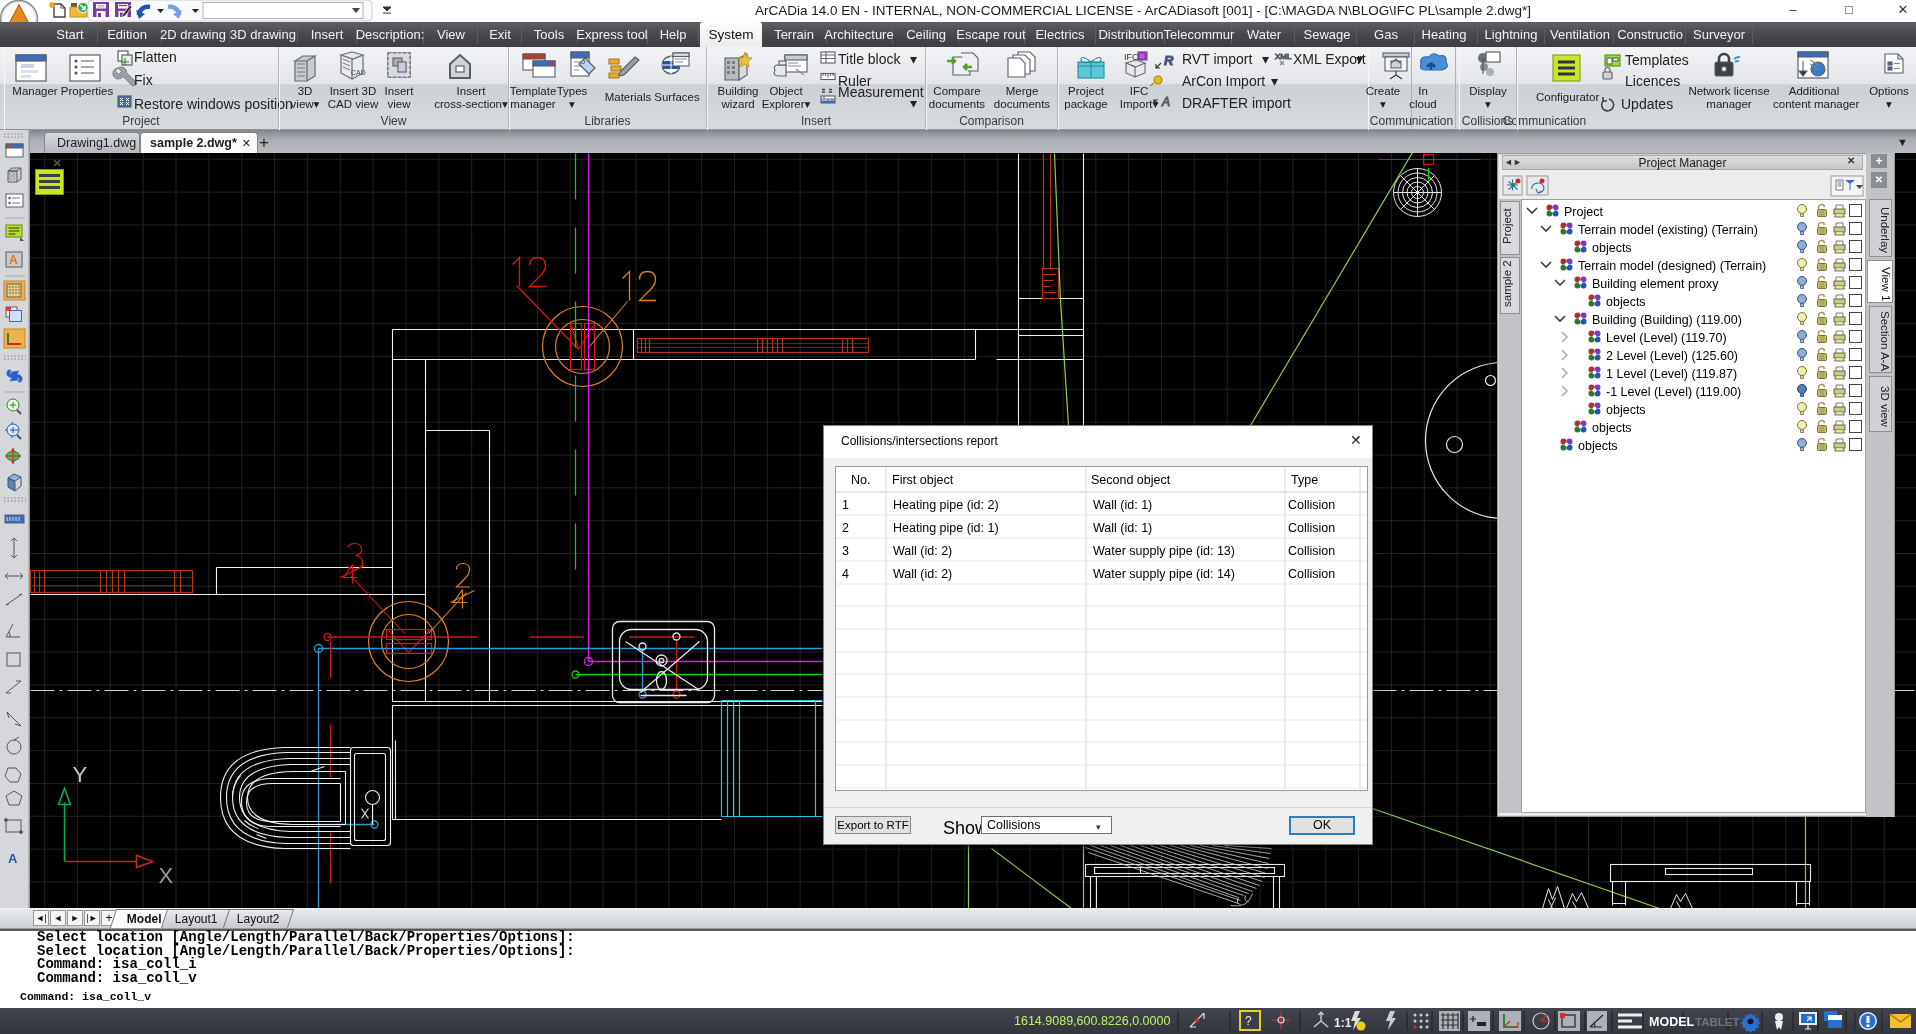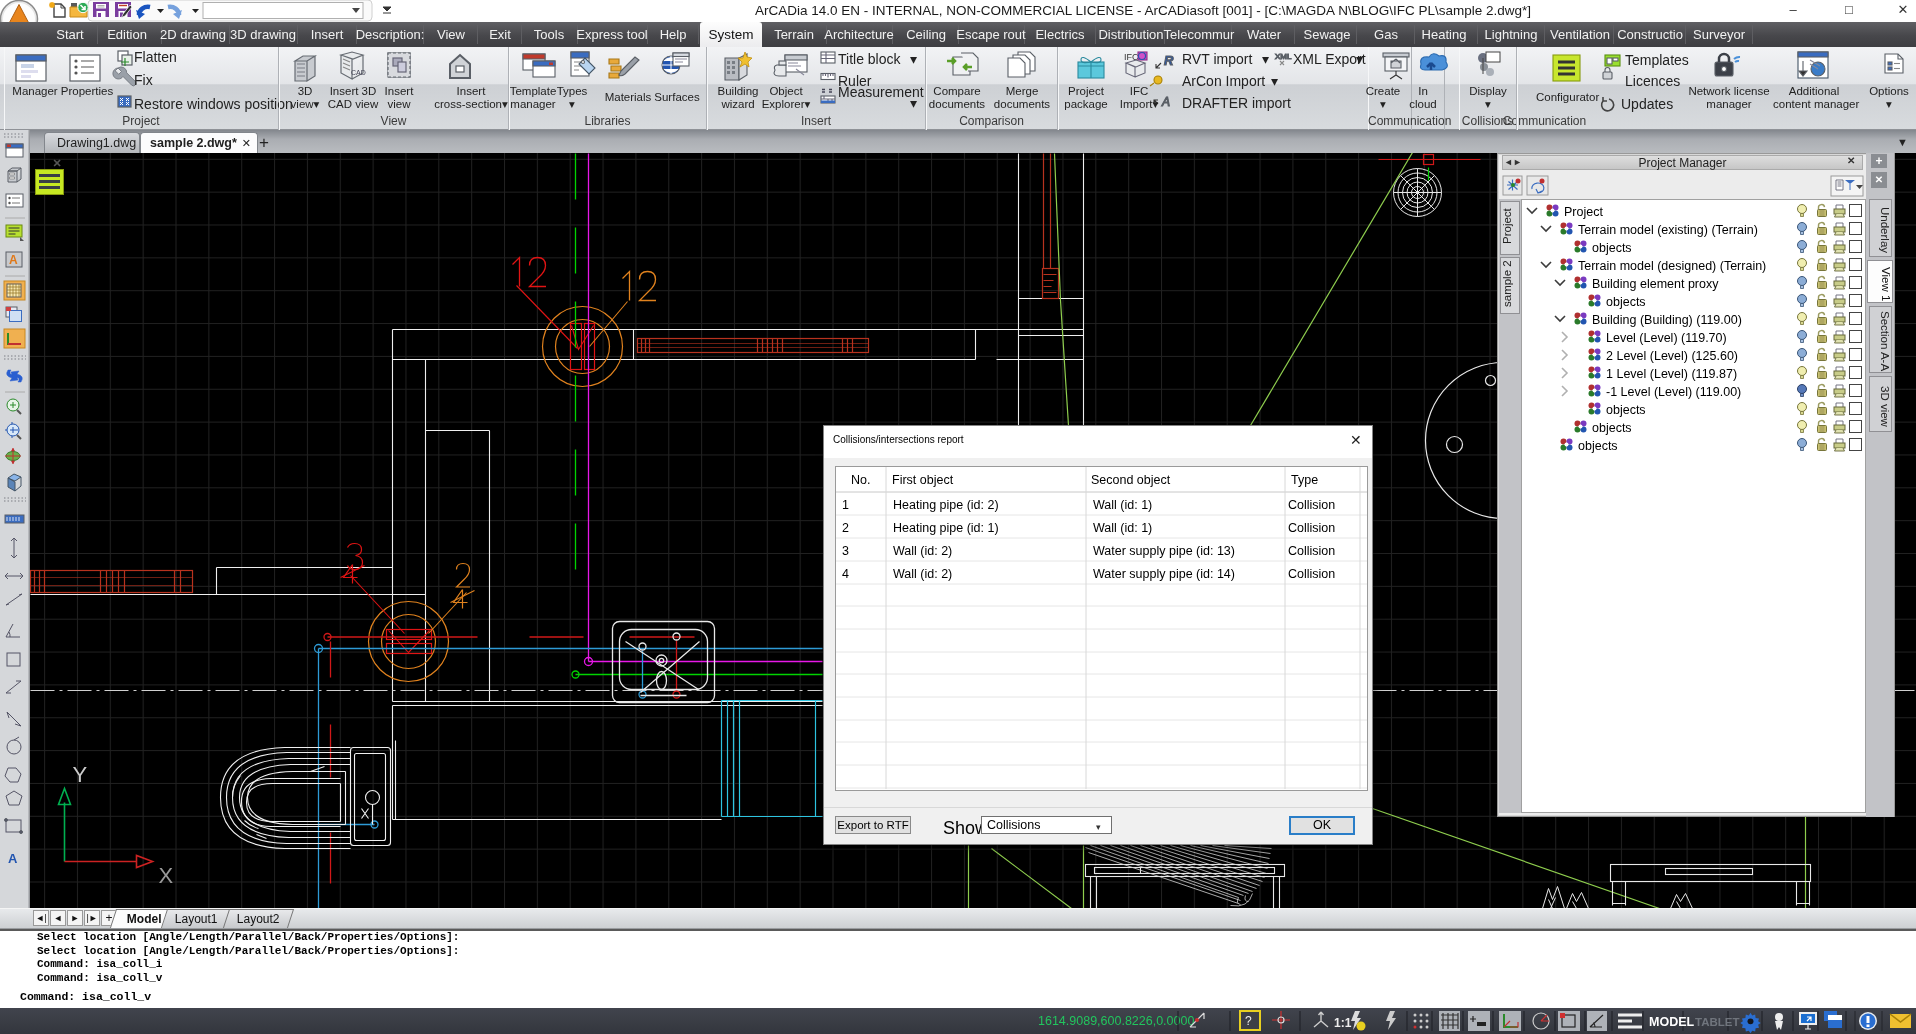--- a/index.html
+++ b/index.html
@@ -16,21 +16,21 @@
 .it{position:absolute;font-size:11.5px;color:#222;text-align:center;line-height:13px;white-space:nowrap}
 .sm{position:absolute;font-size:14px;color:#222;white-space:nowrap;line-height:14px}
 #tabbar{left:0;top:130px;width:1916px;height:23px;background:linear-gradient(#83878d,#aaadb2 40%,#b9bcc0)}
 .dtab{position:absolute;top:132px;height:21px;font-size:12.5px;color:#222;padding:3px 10px 0 12px;border-radius:4px 4px 0 0;white-space:nowrap;overflow:hidden}
 #cv{left:30px;top:153px}
 #sheetbar{left:0;top:908px;width:1916px;height:21px;background:linear-gradient(#e8eaec,#cdd0d3);border-top:1px solid #f5f5f5;border-bottom:1px solid #9a9da0}
 .nav{position:absolute;top:910px;width:16px;height:16px;background:#f4f4f4;border:1px solid #999;font-size:9px;text-align:center;line-height:15px;color:#111}
 .sht{position:absolute;top:909px;height:19px;padding:2px 10px 0;font-size:12px;color:#111;transform:skewX(-18deg);border:1px solid #777;border-bottom:none;background:linear-gradient(#e8e9eb,#c8cacd)}
 .sht>span{display:inline-block;transform:skewX(18deg)}
 #cmd{left:0;top:929px;width:1916px;height:79px;background:#fff;border-top:2px solid #5a5a5a}
-#cmdhist{left:37px;top:931px;font-family:"Liberation Mono",monospace;font-size:11px;line-height:13.6px;color:#000;white-space:pre;font-weight:700}
+#cmdhist{left:37px;top:931px;font-family:"Liberation Mono",monospace;font-size:14px;line-height:13.6px;color:#000;white-space:pre;font-weight:700}
 #cmdin{left:20px;top:990px;font-family:"Liberation Mono",monospace;font-size:11.5px;color:#000;font-weight:700}
 #status{left:0;top:1008px;width:1916px;height:26px;background:linear-gradient(#41444d,#33363d)}
 #coords{left:1014px;top:6px;color:#eee;font-size:12.5px}
 </style></head>
 <body>
 <div class="abs" id="titlebar"></div>
 <div class="abs" id="title">ArCADia 14.0 EN - INTERNAL, NON-COMMERCIAL LICENSE - ArCADiasoft [001] - [C:\MAGDA N\BLOG\IFC PL\sample 2.dwg*]</div>
 <div class="abs winbtn" style="left:1770px">–</div>
 <div class="abs winbtn" style="left:1826px">□</div>
 <div class="abs winbtn" style="left:1880px">✕</div>
@@ -279,21 +279,21 @@
  <span class="it" style="left:50px;top:38px;width:62px">IFC<br>Import▾</span>
  <span class="sm" style="left:124px;top:5px">RVT import</span>
  <span class="sm" style="left:204px;top:5px">▾</span>
  <span class="sm" style="left:124px;top:27px">ArCon Import</span>
  <span class="sm" style="left:213px;top:27px">▾</span>
  <span class="sm" style="left:124px;top:49px">DRAFTER import</span>
  <span class="sm" style="left:235px;top:5px">XML Export</span>
  <span class="sm" style="left:298px;top:5px">▾</span>
  <span class="glabel">Communication</span>
 </div>
-<div class="abs grp" style="left:1368px;width:77px">
+<div class="abs grp" style="left:1368px;width:88px">
  <svg width="91" height="83">
   <g stroke="#5a5f66" fill="#e8eaec" stroke-width="1.1">
    <g transform="translate(15,6)">
     <rect x="0" y="0" width="26" height="4" fill="#c8ccd2"></rect>
           <rect x="2" y="4" width="22" height="14" fill="#f4f5f7"></rect>
     <path d="M8 8 h10 v7 h-10 z M13 6 l4 4 m-9 0 l5 -4" fill="#d0d3d7"></path>
     <path d="M13 18 v4 m-6 4 l6 -4 l6 4" stroke="#333"></path>
    </g>
    <g transform="translate(52,7)">
     <path d="M5 16 q-6 0 -4 -6 q-2 -8 8 -7 q4 -6 10 -1 q8 -2 7 6 q4 6 -4 8 z" fill="#4a90d9" stroke="#2a6ab0"></path>
@@ -806,21 +806,21 @@
   <use href="#flw" x="39" y="239"></use>
       <text x="57" y="250.5">objects</text>
   <use href="#bB" x="275" y="239"></use>
       <use href="#lk" x="295" y="239"></use>
       <use href="#pr" x="312" y="238"></use>
       <use href="#cb" x="328" y="239"></use>
  </g>
 </svg>
 <div class="abs" id="dialog" style="left:823px;top:425px;width:550px;height:420px;background:#f0f0f0;border:1px solid #848484;box-shadow:2px 3px 8px rgba(0,0,0,0.45)">
  <div class="abs" style="left:0;top:0;width:548px;height:32px;background:#fff"></div>
- <div class="abs" style="left:9px;top:8px;font-size:10px;color:#000">Collisions/intersections report</div>
+ <div class="abs" style="left:17px;top:8px;font-size:12px;color:#000">Collisions/intersections report</div>
  <div class="abs" style="left:526px;top:6px;font-size:14px;color:#222">✕</div>
  <div class="abs" style="left:11px;top:40px;width:533px;height:325px;background:#fff;border:1px solid #9a9a9a"></div>
  <svg class="abs" style="left:12px;top:41px" width="531" height="322">
   <g stroke="#e6e6e6" stroke-width="1">
    <path d="M0 25 H531" stroke="#c8c8c8"></path>
    <path d="M0 48 H531 M0 71 H531 M0 94 H531 M0 117 H531 M0 139 H531 M0 162 H531 M0 185 H531 M0 207 H531 M0 230 H531 M0 253 H531 M0 275 H531 M0 298 H531 M0 321 H531"></path>
    <path d="M50 0 V322 M250 0 V322 M449 0 V322 M524 0 V322" stroke="#d8d8d8"></path>
   </g>
   <g font-family="Liberation Sans" font-size="12.5" fill="#000">
    <text x="15" y="17">No.</text>
@@ -869,21 +869,21 @@
  <div class="abs" style="left:2px;top:22px;width:16px;height:16px;background:#cdcdcd"></div>
  <div class="abs" style="left:2px;top:42px;width:16px;height:15px;background:#fdfdfd;border:1px solid #c0c0c0;color:#555;font-size:8px;text-align:center;line-height:14px">▼</div>
 </div>
 <div class="abs" id="cmd"></div>
 <div class="abs" id="cmdhist">Select location [Angle/Length/Parallel/Back/Properties/Options]:
 Select location [Angle/Length/Parallel/Back/Properties/Options]:
 Command: isa_coll_i
 Command: isa_coll_v</div>
 <div class="abs" id="cmdin">Command: isa_coll_v</div>
 <div class="abs" id="status"></div>
-<div class="abs" id="coords" style="left:1038px;top:1014px;color:#22c55e;font-size:12.5px">1614.9089,600.8226,0.0000</div>
+<div class="abs" id="coords" style="left:1014px;top:1014px;color:#bef264;font-size:12.5px">1614.9089,600.8226,0.0000</div>
 <svg class="abs" style="left:1160px;top:1008px" width="756" height="26">
  <g fill="none" stroke-width="1.2">
   <path d="M18 3 v20 M70 3 v20 M140 3 v20 M247 3 v20 M272 3 v20 M303 3 v20 M333 3 v20 M364 3 v20 M395 3 v20 M425 3 v20 M452 3 v20 M483 3 v20 M523 3 v20 M568 3 v20 M602 3 v20 M633 3 v20 M658 3 v20 M686 3 v20" stroke="#22242a"></path>
   <g transform="translate(28,3)">
         <path d="M2 16 L16 2 M2 16 h6 M16 2 v6" stroke="#ddd"></path>
         <circle cx="9" cy="9" r="2" fill="#d03030" stroke="none"></circle>
       </g>
   <g transform="translate(80,3)">
         <rect x="0" y="0" width="20" height="19" fill="#3c3f46" stroke="#e8d020" stroke-width="2"></rect>
         <text x="5" y="14" font-size="12" fill="#eee" stroke="none">?</text>

